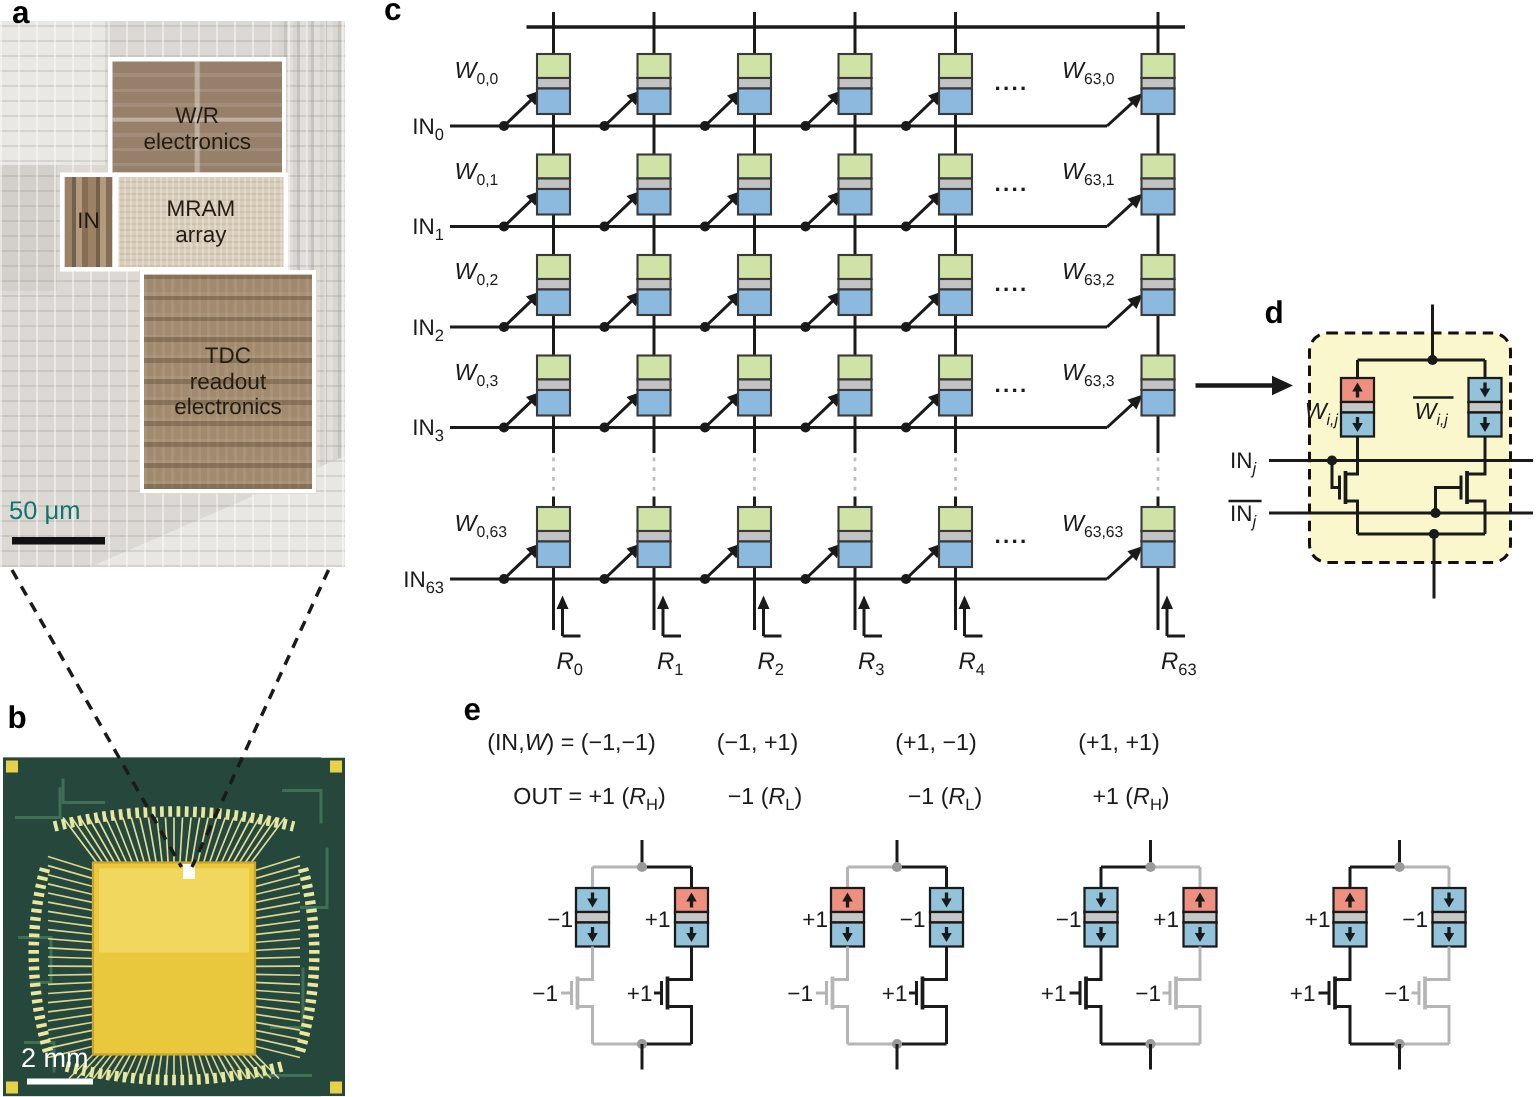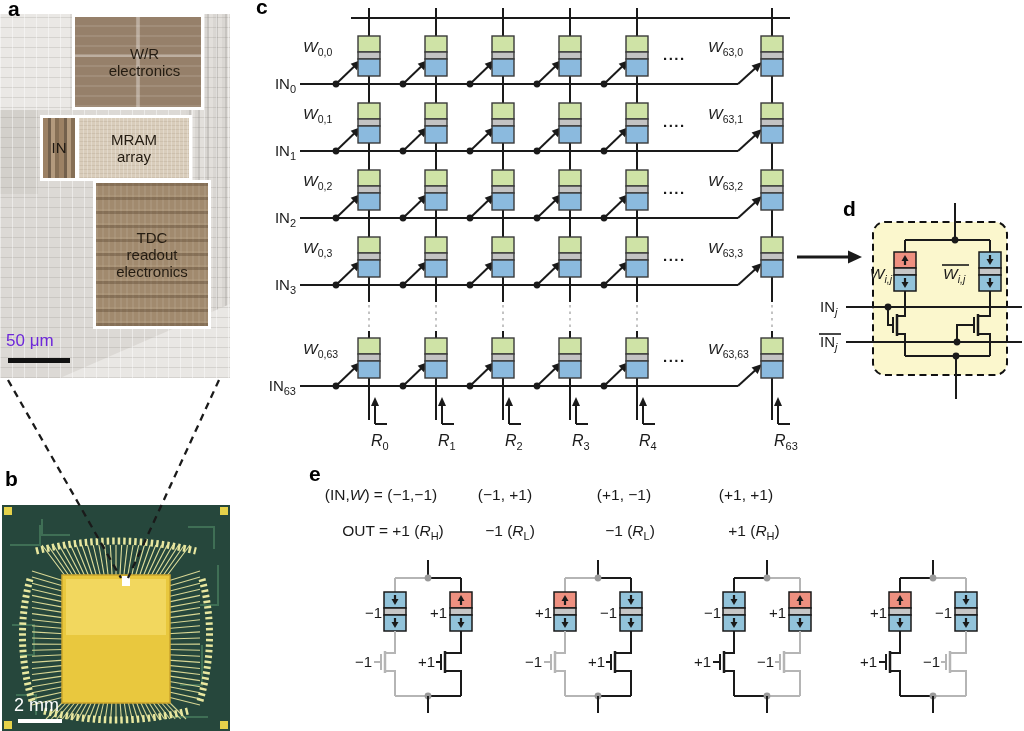--- a/index.html
+++ b/index.html
@@ -13,33 +13,33 @@
   .pa-blk-l{left:0;top:96px;width:38px;height:84px;background:#d3d0cb;}
   .pa-strip-r{left:186px;top:0;width:44px;height:364px;
     background:repeating-linear-gradient(90deg,#d9d6d2 0 3px,#c7c4c0 3px 5px,#e2dfdb 5px 9px);}
   .pa-tri{left:60px;top:290px;width:170px;height:74px;background:#e9e7e4;
     clip-path:polygon(100% 0,100% 100%,0 100%);}
   .pa-tex{left:0;top:0;width:100%;height:100%;
     background:repeating-linear-gradient(90deg,rgba(255,255,255,.45) 0 1.5px,transparent 1.5px 12px),
                repeating-linear-gradient(0deg,rgba(130,126,120,.20) 0 1.5px,transparent 1.5px 10px);}
   .pa-box{position:absolute;border:3px solid #fff;display:flex;align-items:center;justify-content:center;
     text-align:center;font-size:15px;line-height:1.15;color:#241c12;white-space:pre-line;}
-  .box-wr{left:72px;top:0;width:113px;height:90px;
+  .box-wr{left:72px;top:24px;width:113px;height:90px;
     background:linear-gradient(90deg,transparent 48%,rgba(255,255,255,.35) 49% 51%,transparent 52%),
                linear-gradient(0deg,transparent 55%,rgba(255,255,255,.30) 56% 58%,transparent 59%),
-               repeating-linear-gradient(0deg,rgba(255,255,255,.10) 0 2px,transparent 2px 10px),#96806a;padding-left:13px;}
+               repeating-linear-gradient(0deg,rgba(255,255,255,.10) 0 2px,transparent 2px 10px),#96806a;}
   .box-in{left:40px;top:101px;width:32px;height:60px;color:#1e1812;
     background:repeating-linear-gradient(90deg,#9c8164 0 5px,#73604c 5px 8px,#b39a7d 8px 12px,#866f55 12px 16px);}
   .box-mram{left:76px;top:101px;width:110px;height:60px;
     background:repeating-linear-gradient(90deg,rgba(255,255,255,.25) 0 1px,transparent 1px 4px),
                repeating-linear-gradient(0deg,rgba(120,100,70,.12) 0 1px,transparent 1px 4px),#d9cdbb;}
   .box-tdc{left:93px;top:166px;width:112px;height:143px;
     background:repeating-linear-gradient(0deg,rgba(70,50,30,.30) 0 3px,rgba(190,170,140,.25) 3px 5px,transparent 5px 14px),
                repeating-linear-gradient(90deg,rgba(255,255,255,.08) 0 2px,transparent 2px 6px),#a18a6e;text-align:center;}
-  .pa-scale-label{position:absolute;left:6px;top:317px;font-size:17px;color:#6d28d9;}
+  .pa-scale-label{position:absolute;left:6px;top:317px;font-size:17px;color:#0f766e;}
   .pa-scale-bar{position:absolute;left:8px;top:344px;width:62px;height:5px;background:#111;}
   
   .panel-b{position:absolute;left:2px;top:505px;width:212px;height:226px;background:#26473c;z-index:1;}
   .pb-svg{position:absolute;left:0;top:0;}
   .pb-scale-label{position:absolute;left:12px;top:190px;font-size:18px;color:#fff;z-index:2;}
   .pb-scale-bar{position:absolute;left:16px;top:214px;width:44px;height:4px;background:#fff;z-index:2;}
   
   .main-svg{position:absolute;left:0;top:0;z-index:3;}
   svg text{font-family:"Liberation Sans",sans-serif;}
 </style>

